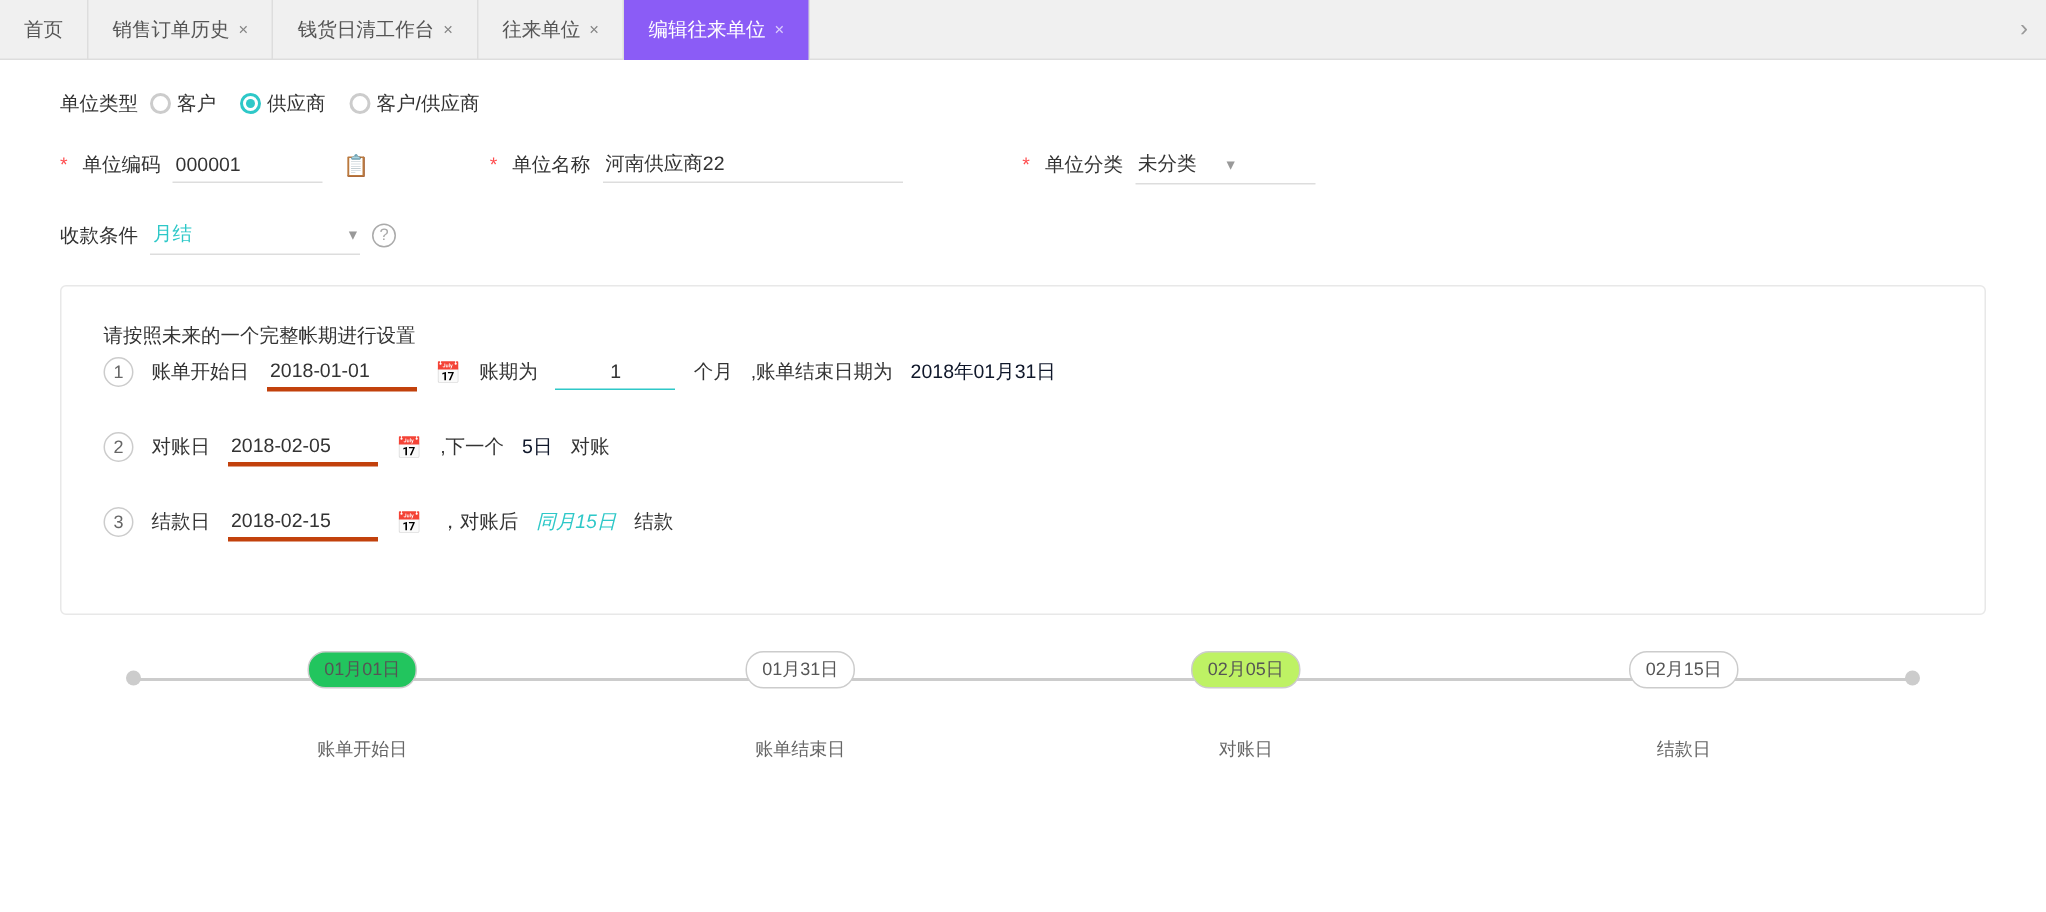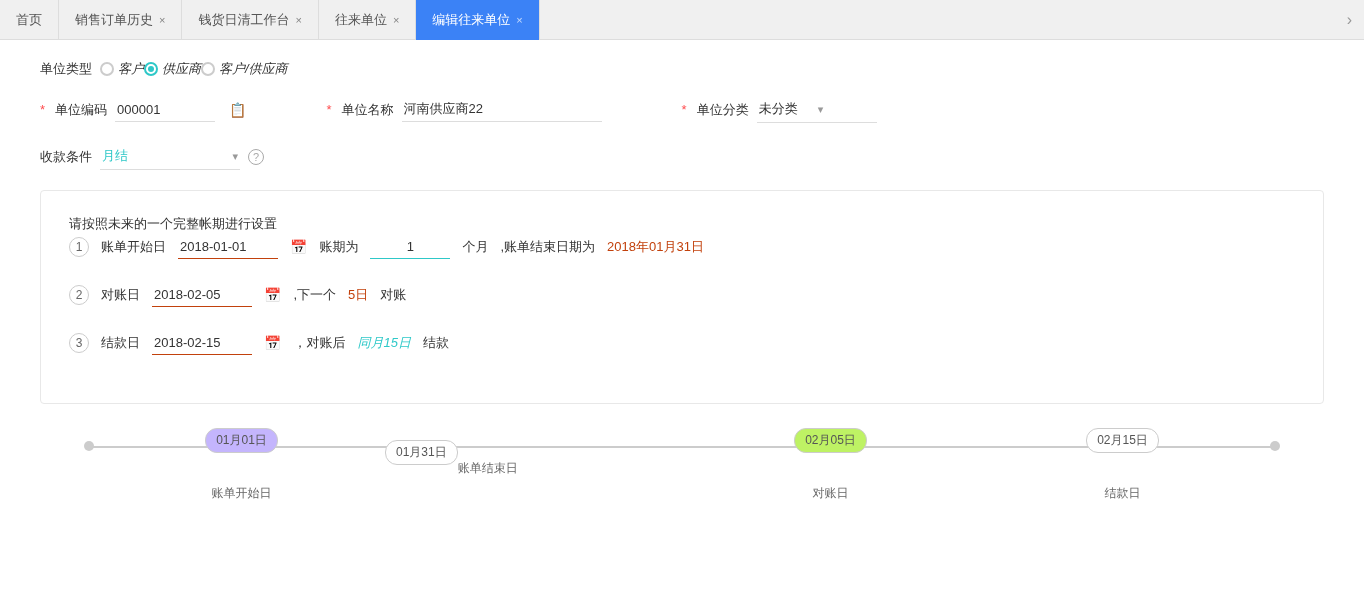--- a/index.html
+++ b/index.html
@@ -20,21 +20,21 @@
       padding: 0 16px;
       height: 40px;
       cursor: pointer;
       font-size: 13px;
       color: #555;
       border-right: 1px solid #ddd;
       white-space: nowrap;
       gap: 6px;
     }
     .tab.active {
-      background: #3b82f6;
+      background: #8b5cf6;
       color: #fff;
     }
     .tab .close-x {
       font-size: 11px;
       opacity: 0.7;
       cursor: pointer;
     }
     .tab.active .close-x { color: #fff; }
 
     
@@ -78,21 +78,21 @@
     }
     .required-star {
       color: #ff4d4f;
       margin-right: 2px;
     }
 
     
     .radio-group {
       display: flex;
       align-items: center;
-      font-style: italic;
+      gap: 16px;
     }
     .radio-item {
       display: flex;
       align-items: center;
       gap: 4px;
       cursor: pointer;
     }
     .radio-circle {
       width: 14px;
       height: 14px;
@@ -215,42 +215,42 @@
       flex-shrink: 0;
     }
 
     .row-label {
       color: #333;
       white-space: nowrap;
     }
 
     .date-input {
       border: none;
-      border-bottom: 1px solid #c2410c;
+      border-bottom: 3px solid #c2410c;
       outline: none;
       padding: 4px 2px;
       font-size: 13px;
       color: #333;
       background: transparent;
       width: 100px;
     }
 
     .period-input {
       border: none;
       border-bottom: 1px solid #2ec8c8;
       outline: none;
       padding: 4px 2px;
       font-size: 13px;
       color: #333;
       background: transparent;
       width: 80px;
       text-align: center;
     }
 
-    .text-orange { color: #c2410c; }
+    .text-orange { color: #0f172a; }
     .text-teal { color: #2ec8c8; font-style: italic; }
 
     
     .preview-section {
       margin-top: 8px;
       padding: 16px 28px;
     }
 
     .preview-text {
       font-size: 13px;
@@ -381,29 +381,29 @@
 
       <div style="position:absolute; top:18px; left:20px; right:20px; height:2px; background:#ccc;"></div>
 
       <div style="position:absolute; top:13px; left:16px; width:10px; height:10px; border-radius:50%; background:#ccc; z-index:1;"></div>
 
       <div style="position:absolute; top:13px; right:16px; width:10px; height:10px; border-radius:50%; background:#ccc; z-index:1;"></div>
 
       <div style="display:flex; justify-content:space-between; align-items:flex-start; position:relative;">
 
         <div style="display:flex;flex-direction:column;align-items:center;flex:1;">
-          <div style="border:1px solid #ccc;border-radius:12px;padding:3px 10px;font-size:12px;color:#555;background:#c4b5fd;position:relative;z-index:1;margin-left:10px;">
+          <div style="border:1px solid #ccc;border-radius:12px;padding:3px 10px;font-size:12px;color:#555;background:#22c55e;position:relative;z-index:1;margin-left:10px;">
             <span>01月01日</span>
           </div>
           <div style="font-size:12px;color:#666;margin-top:32px;margin-left:10px;">
             <span>账单开始日</span>
           </div>
         </div>
 
-        <div style="display:flex;align-items:center;flex:1;">
+        <div style="display:flex;flex-direction:column;align-items:center;flex:1;">
           <div style="border:1px solid #ccc;border-radius:12px;padding:3px 10px;font-size:12px;color:#555;background:#fff;position:relative;z-index:1;">
             <span>01月31日</span>
           </div>
           <div style="font-size:12px;color:#666;margin-top:32px;">
             <span>账单结束日</span>
           </div>
         </div>
 
         <div style="display:flex;flex-direction:column;align-items:center;flex:1;">
           <div style="border:1px solid #ccc;border-radius:12px;padding:3px 10px;font-size:12px;color:#555;background:#bef264;position:relative;z-index:1;">

